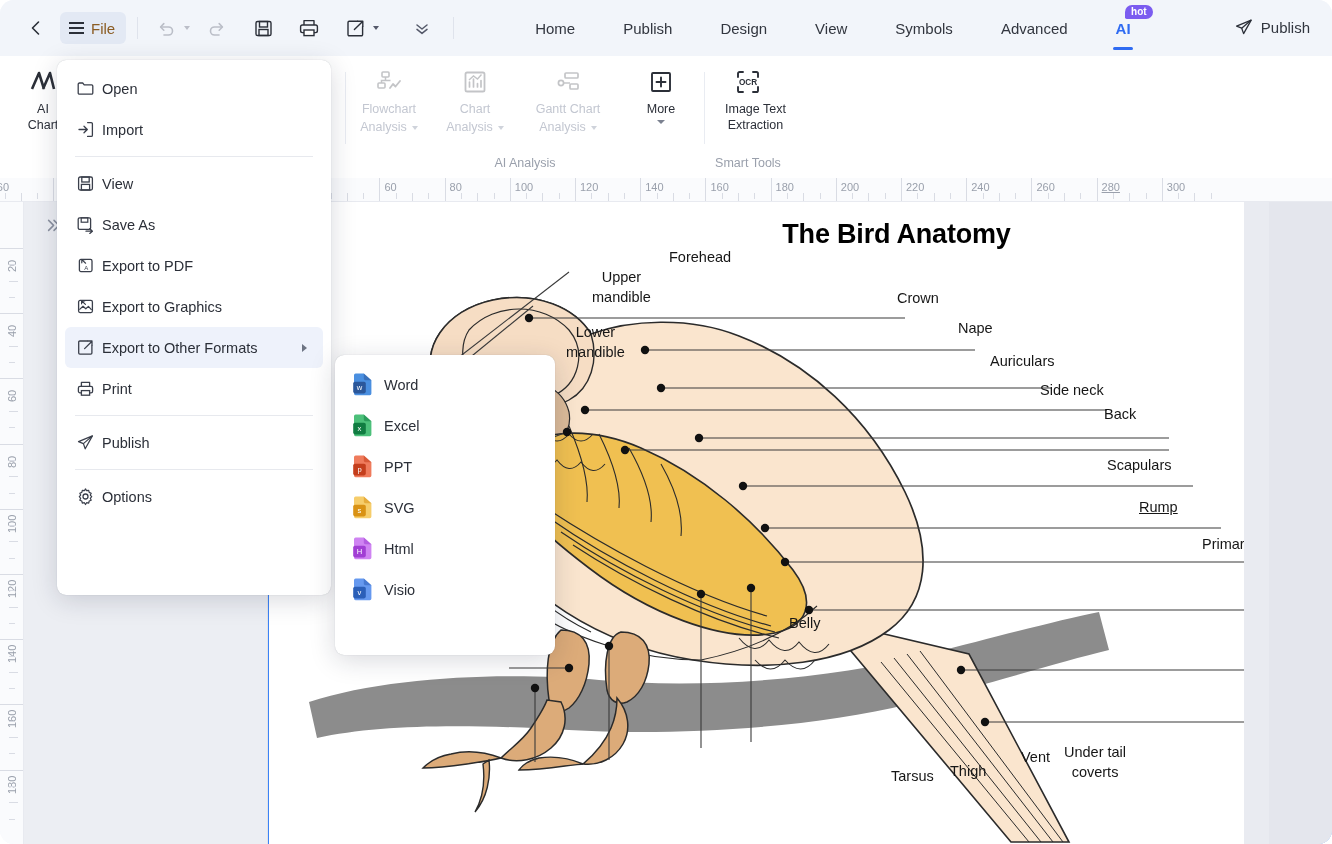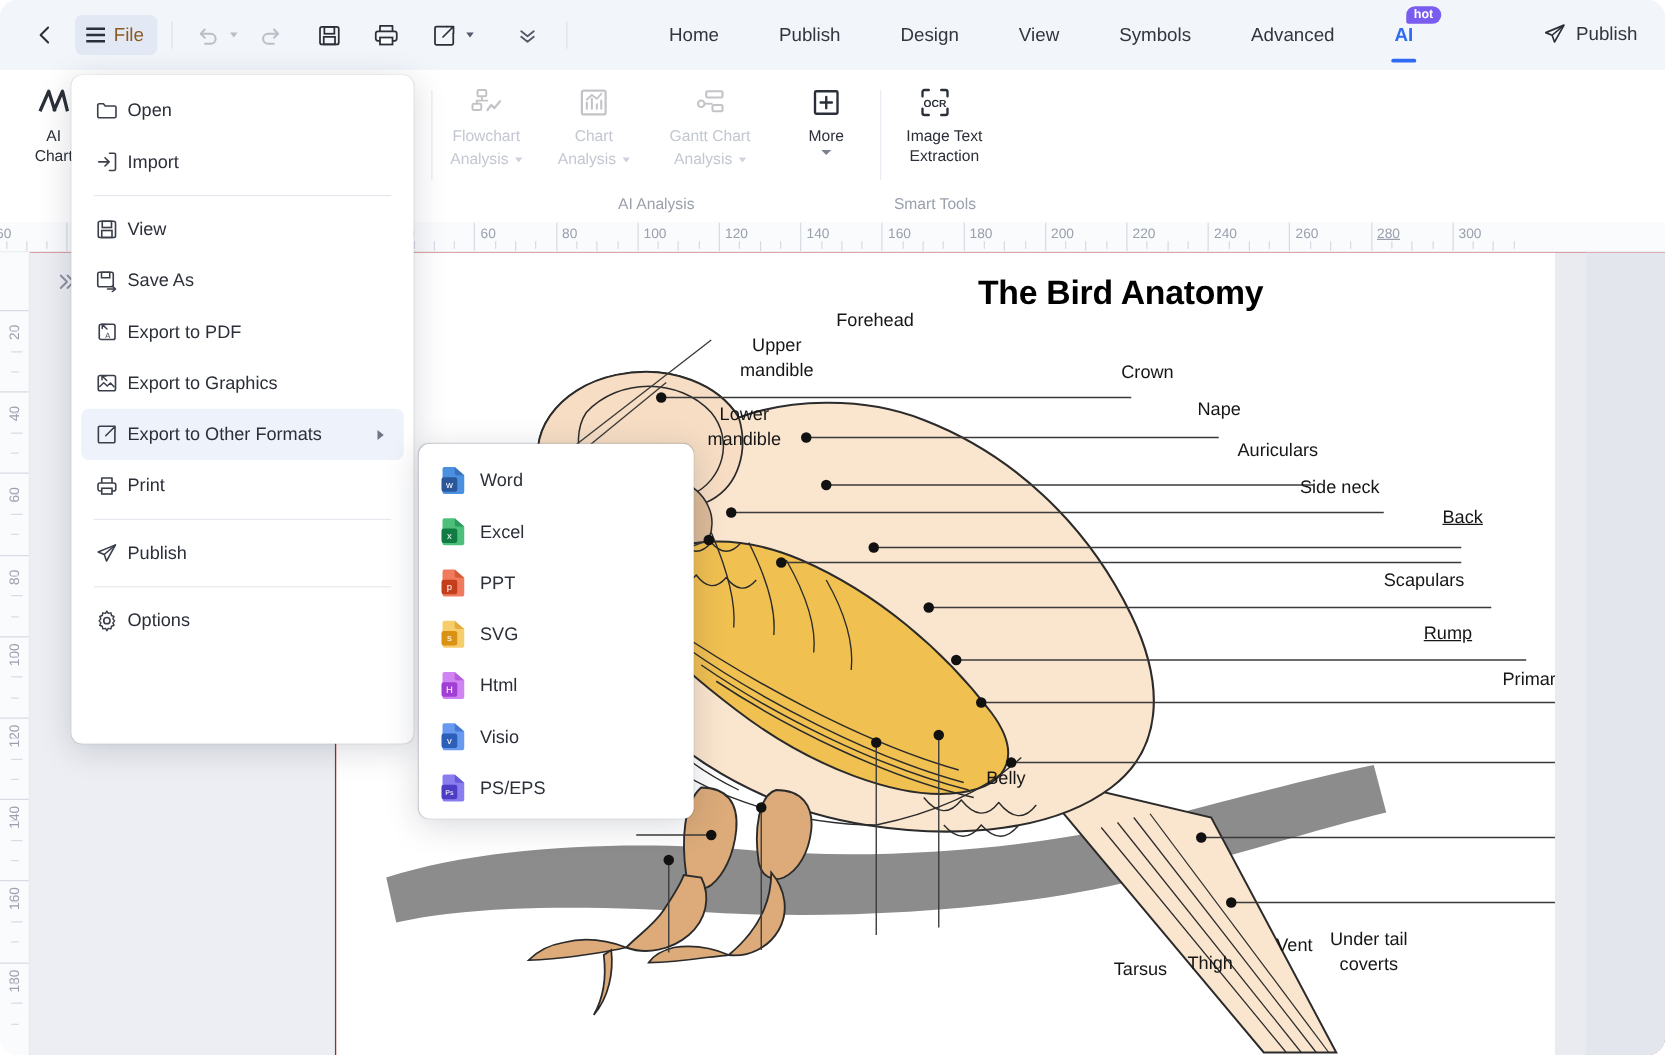--- a/index.html
+++ b/index.html
@@ -113,21 +113,21 @@
   .hnum { position: absolute; top: 3px; font-size: 11px; color: #9aa0ac; }
   .vtick { position: absolute; left: 0; height: 1px; background: #d9dce4; }
   .vnum {
     position: absolute; font-size: 11px; color: #9aa0ac;
     transform: rotate(-90deg); transform-origin: left top; white-space: nowrap;
   }
   #corner { position: absolute; left: 0; top: 178px; width: 24px; height: 24px; background: #fafbfd; }
 
   #workarea {
     position: absolute; left: 24px; top: 202px; width: 1308px; height: 642px;
-    background: #b91c1c; overflow: hidden;
+    background: #3b82f6; overflow: hidden;
   }
   #leftpanel {
     position: absolute; left: 0; top: 0; width: 244px; height: 642px;
     background: #eceef3; border-right: 1px solid #e0e3ea;
   }
   #expand-btn {
     position: absolute; left: 14px; top: 8px; width: 30px; height: 30px;
     display: flex; align-items: center; justify-content: center;
     color: #8b91a0; cursor: pointer; font-size: 17px;
   }
@@ -695,21 +695,21 @@
         <div id="label-layer">
             <div class="dlabel" style="left: 400px; top: 45px;">Forehead</div>
             <div class="dlabel" style="left: 323px; top: 65px;">Upper
 mandible</div>
             <div class="dlabel" style="left: 297px; top: 120px;">Lower
 mandible</div>
             <div class="dlabel" style="left: 628px; top: 86px;">Crown</div>
             <div class="dlabel" style="left: 689px; top: 116px;">Nape</div>
             <div class="dlabel" style="left: 721px; top: 149px;">Auriculars</div>
             <div class="dlabel" style="left: 771px; top: 178px;">Side neck</div>
-            <div class="dlabel" style="left: 885px; top: 202px; text-decoration: underline;">Back</div>
+            <div class="dlabel" style="left: 835px; top: 202px;">Back</div>
             <div class="dlabel" style="left: 838px; top: 253px;">Scapulars</div>
             <div class="dlabel" style="left: 870px; top: 295px; text-decoration: underline;">Rump</div>
             <div class="dlabel" style="left: 933px; top: 332px;">Primaries</div>
             <div class="dlabel" style="left: 988px; top: 370px;">Upper tail
 coverts</div>
             <div class="dlabel" style="left: 520px; top: 411px;">Belly</div>
             <div class="dlabel" style="left: 622px; top: 564px;">Tarsus</div>
             <div class="dlabel" style="left: 681px; top: 559px;">Thigh</div>
             <div class="dlabel" style="left: 752px; top: 545px;">Vent</div>
             <div class="dlabel" style="left: 795px; top: 540px;">Under tail
@@ -884,26 +884,15 @@
         <span class="fic">
           <svg width="23" height="25" viewBox="0 0 23 25" fill="none">
             <path d="M2 3.2A1.6 1.6 0 013.6 1.6h8.2l7.6 6.6v13.4a1.6 1.6 0 01-1.6 1.6H3.6A1.6 1.6 0 012 21.6V3.2z" fill="#6699ef"></path>
             <path d="M11.8 1.6l7.6 6.6h-6a1.6 1.6 0 01-1.6-1.6V1.6z" fill="#2b5fb8" opacity="0.55"></path>
             <rect x="1.2" y="9.8" width="12.6" height="11.6" rx="1.8" fill="#2b5fb8"></rect>
             <text x="7.5" y="18.2" text-anchor="middle" font-size="7.6" font-family="Liberation Sans, sans-serif" fill="#ffffff">v</text>
           </svg>
         </span>
         <span class="stxt">Visio</span>
       </div>
-      <div class="si">
-        <span class="fic">
-          <svg width="23" height="25" viewBox="0 0 23 25" fill="none">
-            <path d="M2 3.2A1.6 1.6 0 013.6 1.6h8.2l7.6 6.6v13.4a1.6 1.6 0 01-1.6 1.6H3.6A1.6 1.6 0 012 21.6V3.2z" fill="#8a7df0"></path>
-            <path d="M11.8 1.6l7.6 6.6h-6a1.6 1.6 0 01-1.6-1.6V1.6z" fill="#4b3ec4" opacity="0.55"></path>
-            <rect x="1.2" y="9.8" width="12.6" height="11.6" rx="1.8" fill="#4b3ec4"></rect>
-            <text x="7.5" y="18.2" text-anchor="middle" font-size="5.6" font-family="Liberation Sans, sans-serif" fill="#ffffff">Ps</text>
-          </svg>
-        </span>
-        <span class="stxt">PS/EPS</span>
-      </div>
     </div>
 
 </div>
 
 </body></html>

